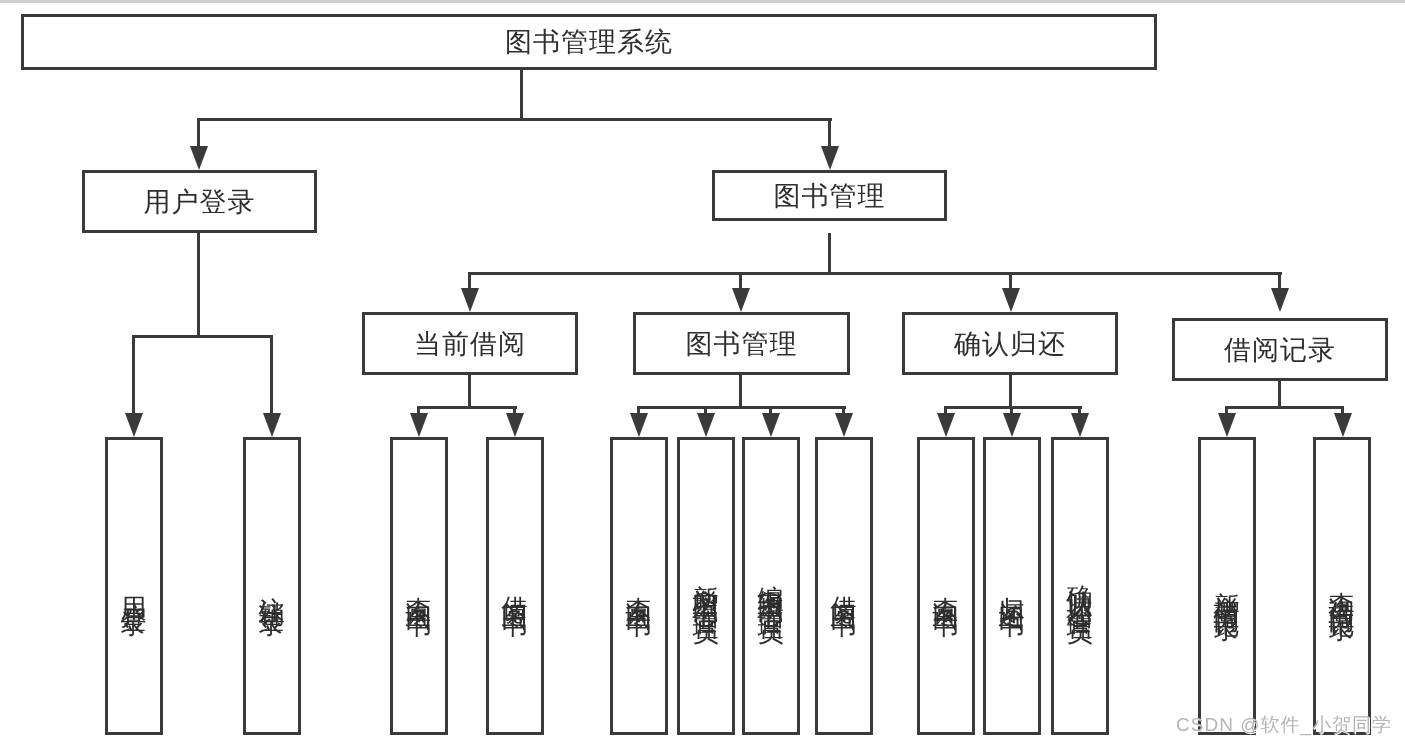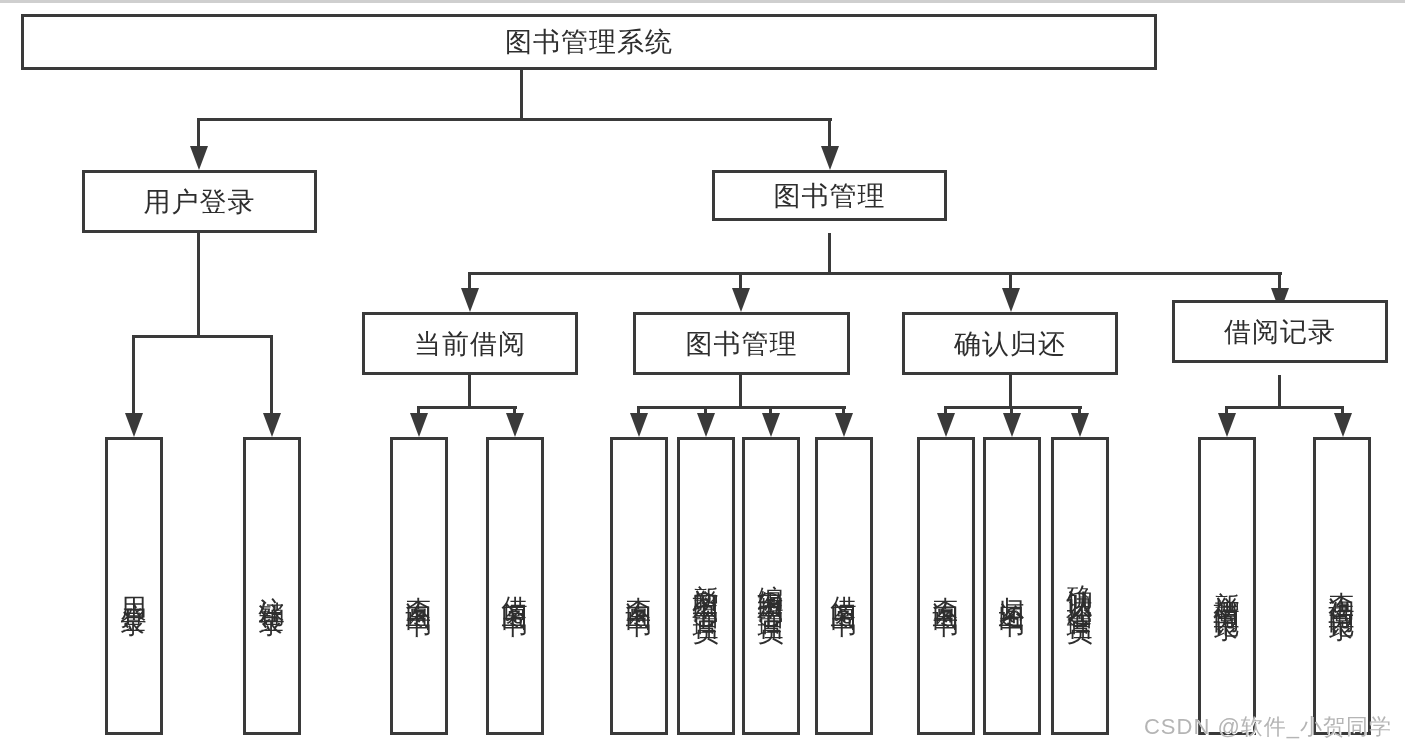--- a/index.html
+++ b/index.html
@@ -25,21 +25,21 @@
   .box {
     position:absolute; box-sizing:border-box;
     background:#ffffff; border:3px solid #3a3a3a;
     display:flex; align-items:center; justify-content:center;
     color:#2e2e2e;
   }
   .h { font-size:27px; letter-spacing:1px; white-space:nowrap; }
   .v { writing-mode:vertical-rl; font-size:26px; letter-spacing:5px; line-height:1; }
   .watermark {
     position:absolute; top:712px; right:13px;
-    font-size:22px; color:#b5b5b5; letter-spacing:1px;
+    font-size:19px; color:#b5b5b5; letter-spacing:1px;
     text-shadow:1px 1px 0 #ffffff; white-space:nowrap;
   }
 </style>
 </head>
 <body>
 
 <div class="canvas">
 
   <div class="top-edge"></div>
 
@@ -107,21 +107,21 @@
   <div class="box h" style="left:82px;top:170px;width:235px;height:63px">用户登录</div>
 
   <div class="box h" style="left:712px;top:170px;width:235px;height:51px">图书管理</div>
 
   <div class="box h" style="left:362px;top:312px;width:216px;height:63px">当前借阅</div>
 
   <div class="box h" style="left:633px;top:312px;width:217px;height:63px">图书管理</div>
 
   <div class="box h" style="left:902px;top:312px;width:216px;height:63px">确认归还</div>
 
-  <div class="box h" style="left:1172px;top:300px;width:216px;height:63px">借阅记录</div>
+  <div class="box h" style="left:1172px;top:318px;width:216px;height:63px">借阅记录</div>
 
   <div class="box v" style="left:105px;top:437px;width:58px;height:298px">用户登录</div>
 
   <div class="box v" style="left:243px;top:437px;width:58px;height:298px">注销登录</div>
 
   <div class="box v" style="left:390px;top:437px;width:58px;height:298px">查询图书</div>
 
   <div class="box v" style="left:486px;top:437px;width:58px;height:298px">借阅图书</div>
 
   <div class="box v" style="left:610px;top:437px;width:58px;height:298px">查询图书</div>

